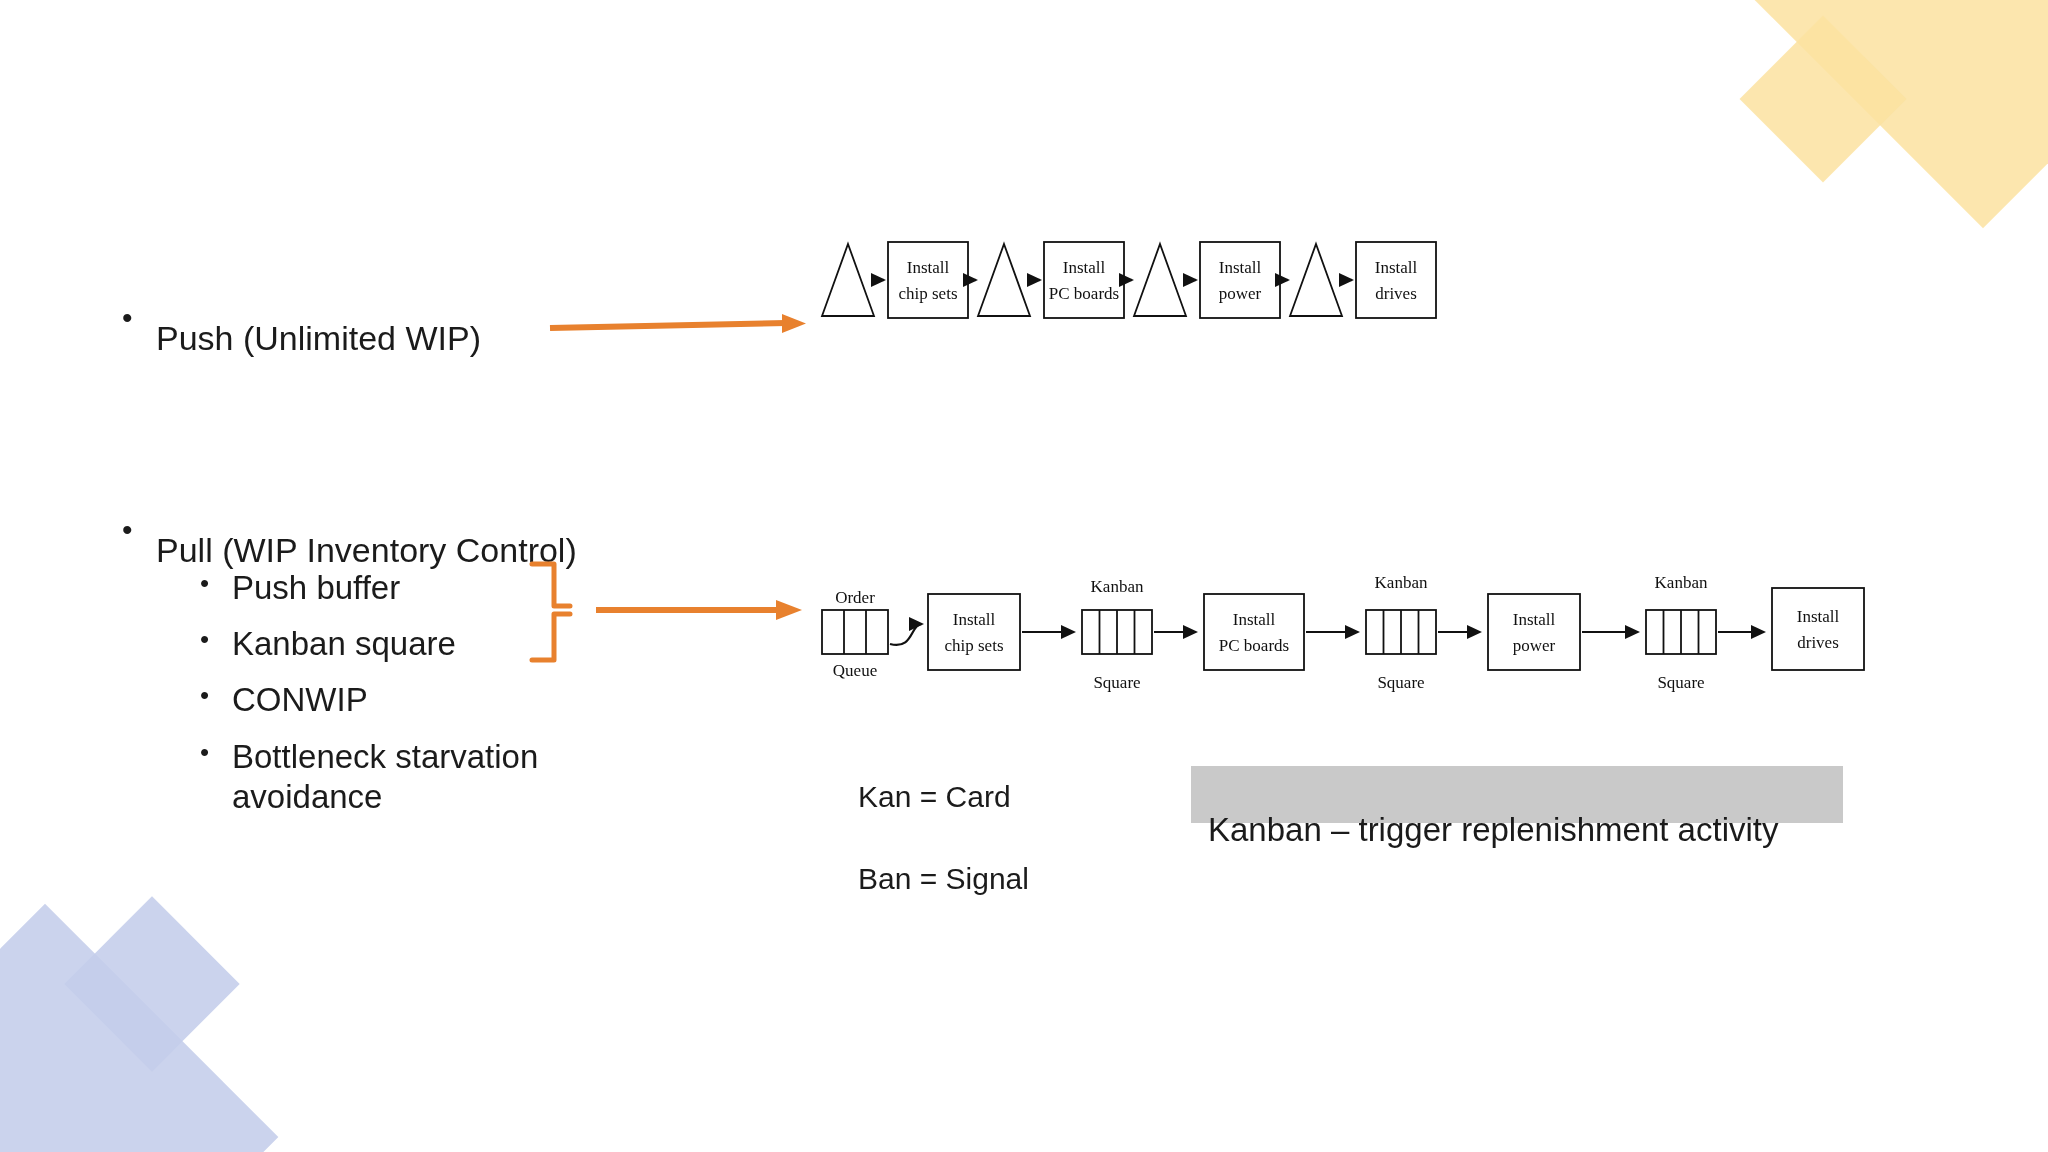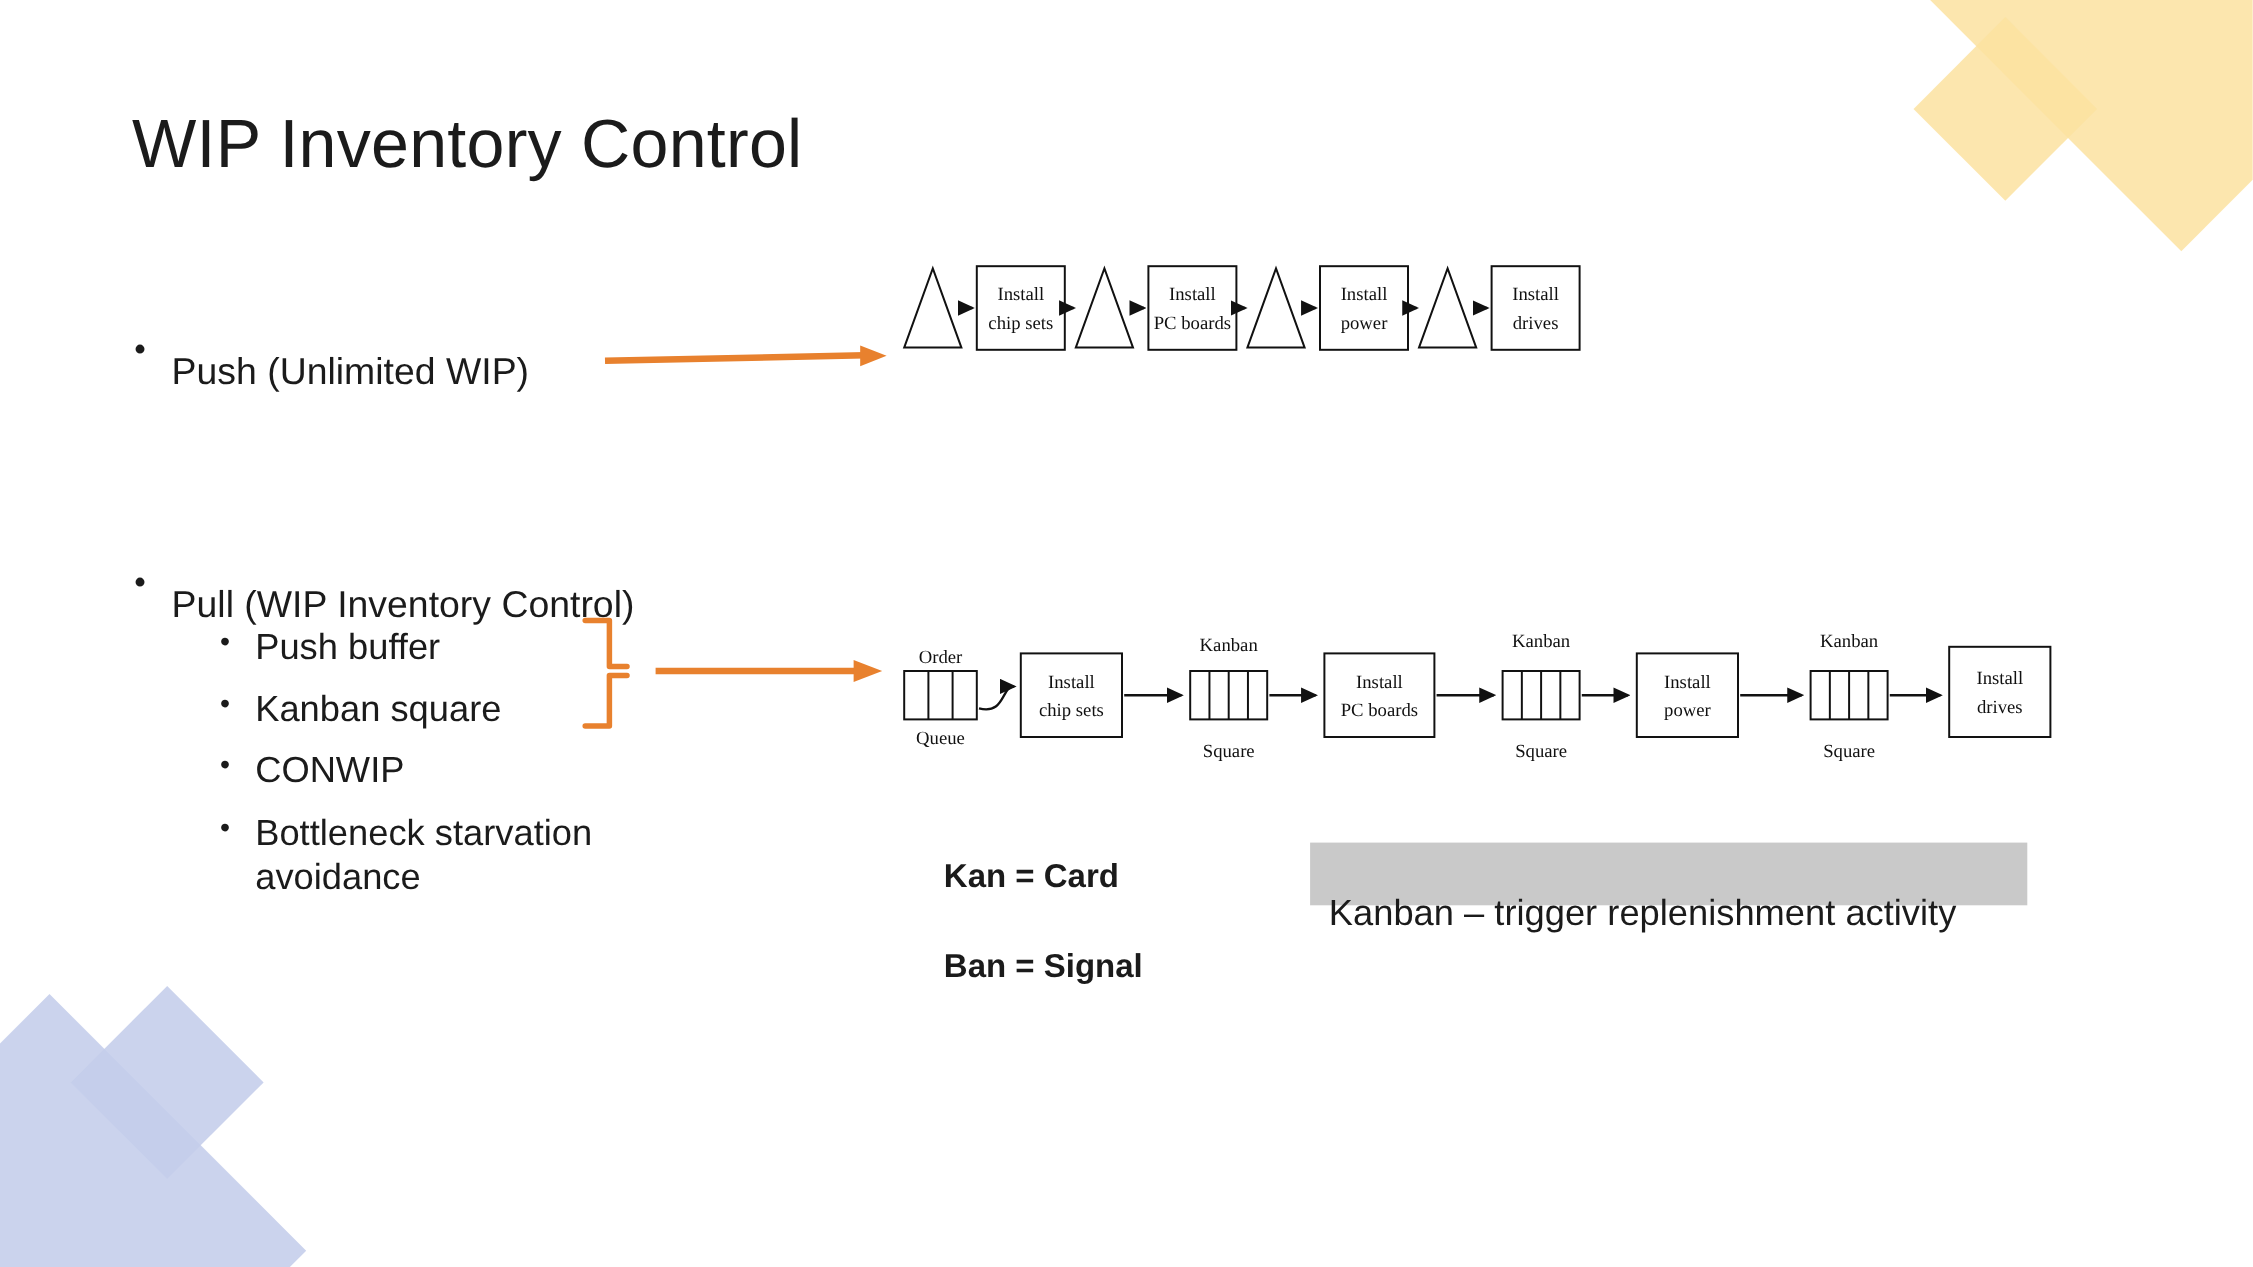--- a/index.html
+++ b/index.html
@@ -45,21 +45,21 @@
   
   #arrow-push{position:absolute;left:548px;top:306px;}
   #brace-grp{position:absolute;left:524px;top:558px;}
 
   
   .diagram{position:absolute;}
   #dia-push{left:820px;top:230px;}
   #dia-pull{left:818px;top:552px;}
 
   
-  .note{position:absolute;font-size:30px;font-weight:bold;color:#1b1b1b;white-space:nowrap;
+  .note{position:absolute;font-size:30px;font-weight:normal;color:#1b1b1b;white-space:nowrap;
         font-family:"Liberation Sans",sans-serif;}
   #note-kan{left:858px;top:780px;}
   #note-ban{left:858px;top:862px;}
 
   #hl-box{position:absolute;left:1191px;top:766px;width:652px;height:57px;background:#c9c9c9;}
   #hl-text{position:absolute;left:1208px;top:811px;width:640px;font-size:33px;color:#1b1b1b;
            white-space:nowrap;}
 
   .dtext{font-family:"Liberation Serif",serif;fill:#111;}
 </style>
@@ -71,21 +71,20 @@
   <div class="deco" id="deco-tr">
     <div class="deco-sq a"></div>
     <div class="deco-sq b"></div>
   </div>
 
   <div class="deco" id="deco-bl">
     <div class="deco-sq a"></div>
     <div class="deco-sq b"></div>
   </div>
 
-  <div id="title">WIP Inventory Control</div>
 
   <div class="blt" id="b-push">
     <span class="dot">•</span>
     <span class="txt">Push (Unlimited WIP)</span>
   </div>
 
   <div class="blt" id="b-pull">
     <span class="dot">•</span>
     <span class="txt">Pull (WIP Inventory Control)</span>
   </div>

